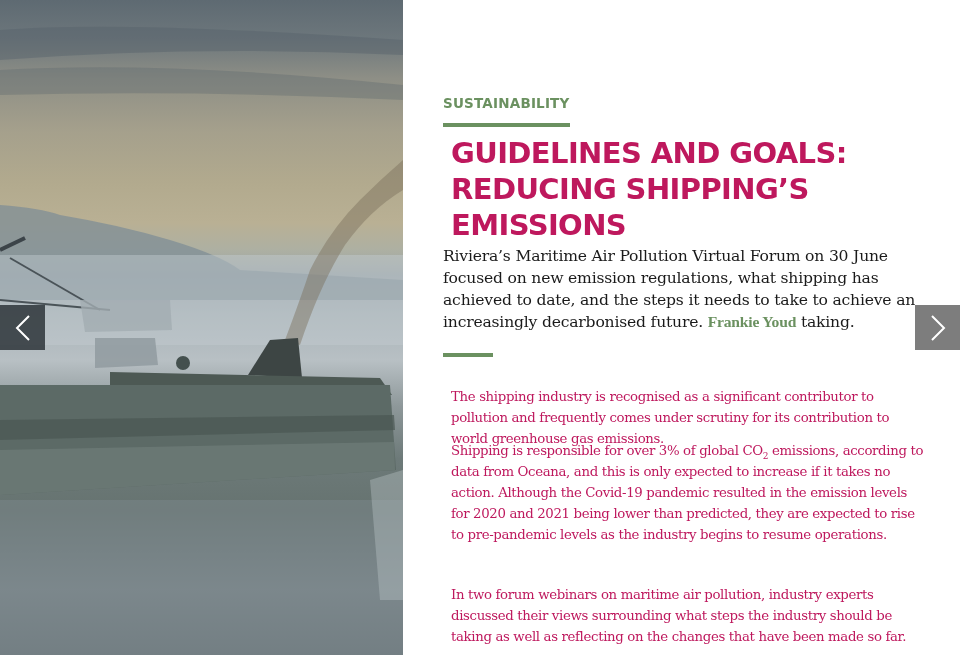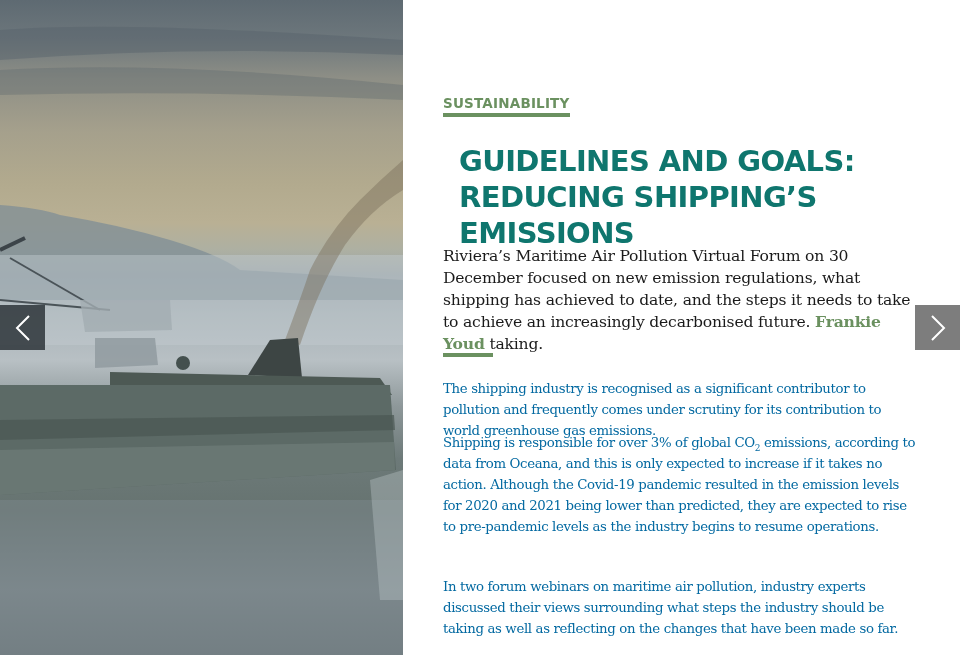--- a/index.html
+++ b/index.html
@@ -16,42 +16,42 @@
         #8e989a 62%, #6d7a79 70%, #667370 78%, #717d7f 84%, #7c878c 90%, #6b767b 100%);
     }
     .hero-image svg { position: absolute; left: 0; top: 0; }
     .content {
       position: absolute; left: 443px; top: 0; width: 475px;
     }
     .category {
       position: absolute; top: 95px; left: 0;
       font-family: "DejaVu Sans", sans-serif; font-weight: bold;
       font-size: 13.5px; letter-spacing: 0.2px;
-      padding-bottom: 2px; border-bottom: 4px solid #6b9160;
+      padding-bottom: 12px; border-bottom: 4px solid #6b9160;
     }
     .category span { color: #6b9160; }
     .title {
-      position: absolute; top: 127px; left: 0; width: 470px; margin: 16px;
+      position: absolute; top: 127px; left: 0; width: 470px; margin: 8px;
       font-family: "DejaVu Sans", sans-serif; font-weight: bold;
       font-size: 29px; line-height: 36px; letter-spacing: -0.6px;
-      color: #0f766e; text-transform: uppercase;
+      color: #be185d; text-transform: uppercase;
     }
     .lede {
       position: absolute; top: 245px; left: 0; width: 475px; margin: 0;
       font-family: "DejaVu Serif", serif; font-size: 15.6px; line-height: 22px;
       color: #1a1a1a; letter-spacing: -0.2px;
     }
-    .lede a { color: #6b9160; font-weight: bold; text-decoration: none; }
+    .lede a { color: #6b9160; font-weight: bold; text-decoration: none; font-family: Liberation Serif, serif; }
     .divider {
       position: absolute; top: 353px; left: 0; width: 50px; height: 4px; background: #6b9160;
     }
     .body-p {
-      position: absolute; left: 0; width: 475px; margin: 0;
+      position: absolute; left: 0; width: 475px; margin: 8px;
       font-family: "DejaVu Serif", serif; font-size: 13.3px; line-height: 21px;
-      color: #0369a1; letter-spacing: -0.35px;
+      color: #be185d; letter-spacing: -0.35px;
     }
     .p1 { top: 378px; }
     .p2 { top: 432px; }
     .p3 { top: 576px; }
     sub { font-size: 9px; line-height: 0; }
     .nav-btn {
       position: absolute; top: 305px; width: 45px; height: 45px;
       display: flex; align-items: center; justify-content: center; cursor: pointer;
     }
     .nav-prev { left: 0; background: rgba(40,48,52,0.82); }
@@ -105,21 +105,21 @@
   </svg>
 </div>
 
 <div class="content">
   <div class="category">
     <span>SUSTAINABILITY</span>
   </div>
 
   <h1 class="title">Guidelines and goals: reducing shipping’s emissions</h1>
 
-  <p class="lede"><span>Riviera’s Maritime Air Pollution Virtual Forum on 30 December focused on new emission regulations, what shipping has achieved to date, and the steps it needs to take to achieve an increasingly decarbonised future. </span><a>Frankie Youd</a><span> taking.</span></p>
+  <p class="lede"><span>Riviera’s Maritime Air Pollution Virtual Forum on 30 June focused on new emission regulations, what shipping has achieved to date, and the steps it needs to take to achieve an increasingly decarbonised future. </span><a>Frankie Youd</a><span> taking.</span></p>
 
   <div class="divider"></div>
 
   <p class="body-p p1">The shipping industry is recognised as a significant contributor to pollution and frequently comes under scrutiny for its contribution to world greenhouse gas emissions.</p>
 
   <p class="body-p p2"><span>Shipping is responsible for over 3% of global CO</span><sub>2</sub><span> emissions, according to data from Oceana, and this is only expected to increase if it takes no action. Although the Covid-19 pandemic resulted in the emission levels for 2020 and 2021 being lower than predicted, they are expected to rise to pre-pandemic levels as the industry begins to resume operations.</span></p>
 
   <p class="body-p p3">In two forum webinars on maritime air pollution, industry experts discussed their views surrounding what steps the industry should be taking as well as reflecting on the changes that have been made so far.</p>
 </div>
 

